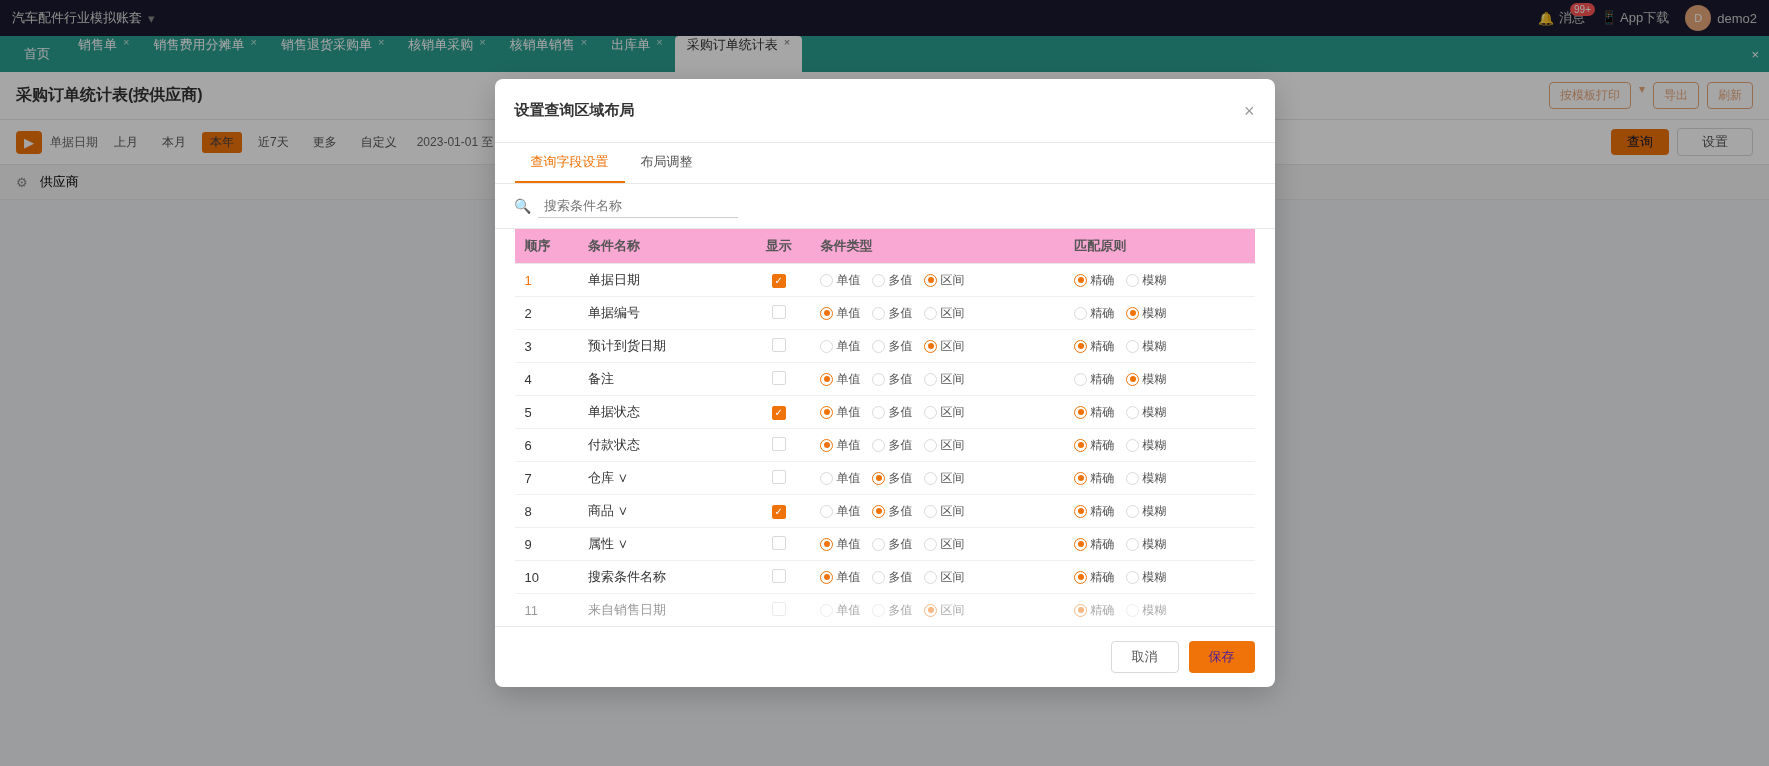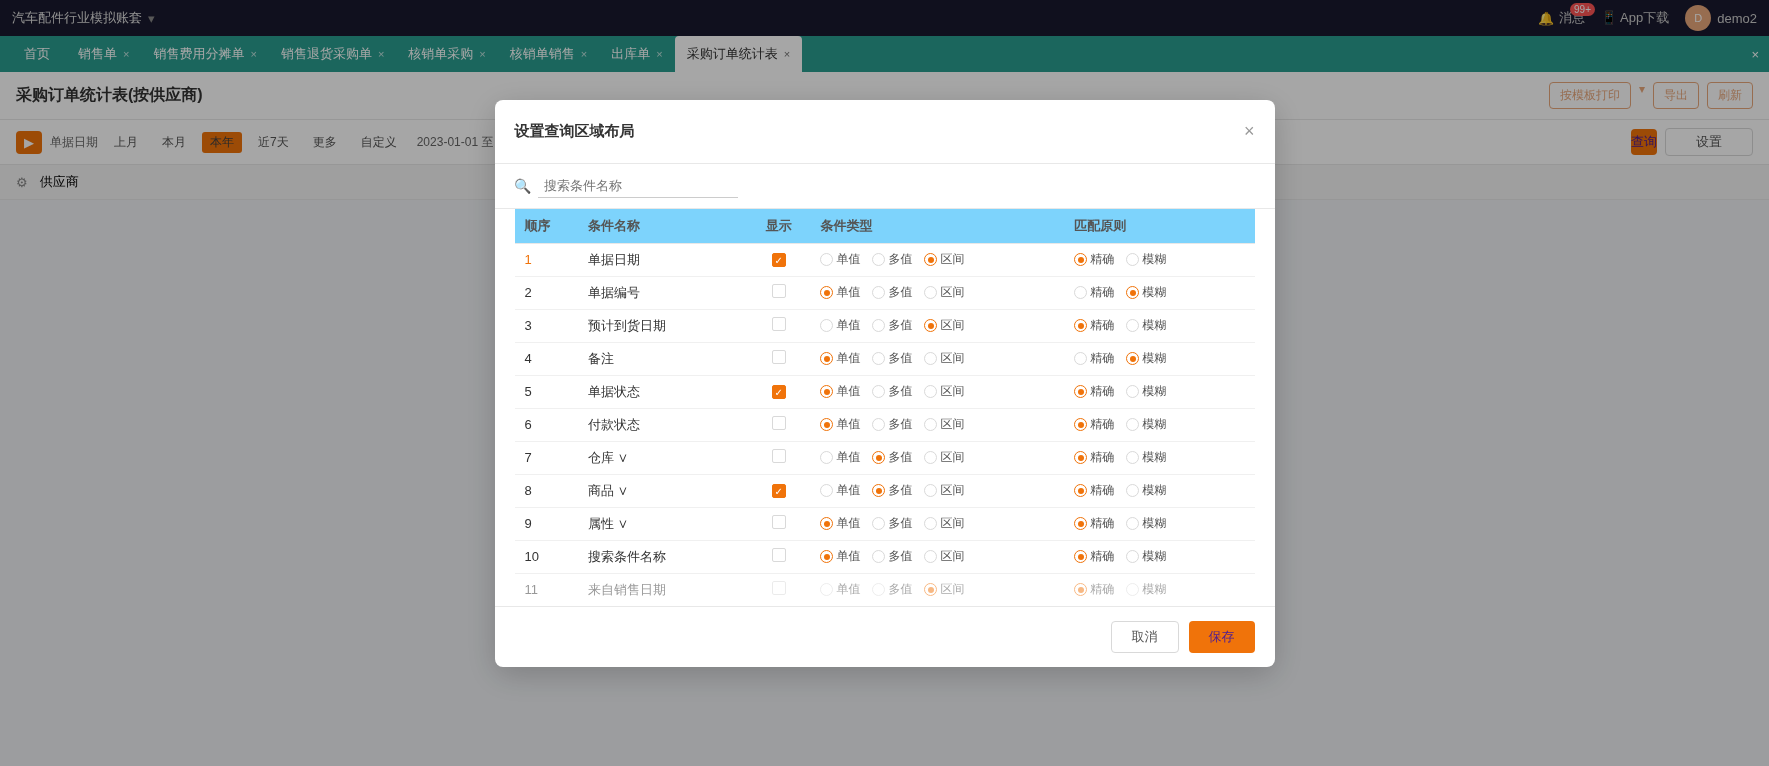--- a/index.html
+++ b/index.html
@@ -26,21 +26,21 @@
       background: #2a9d8f;
       height: 36px;
       display: flex;
       align-items: center;
       padding: 0 0 0 8px;
     }
     .tab-item {
       padding: 0 12px;
       height: 36px;
       display: flex;
-      align-items: center;
+      align-items: flex-start;
       color: #fff;
       font-size: 13px;
       cursor: pointer;
       white-space: nowrap;
     }
     .tab-item.active { background: #fff; color: #333; border-radius: 4px 4px 0 0; }
     .tab-item .close-x { margin-left: 6px; font-size: 11px; opacity: 0.7; }
     .tab-home { padding: 0 16px; color: #fff; font-size: 13px; height: 48px; display: flex; align-items: center; }
 
     
@@ -65,22 +65,22 @@
       border-bottom: 1px solid #e8e8e8;
       display: flex;
       align-items: center;
       gap: 8px;
     }
     .btn-toggle { background: #f0730a; color: #fff; border: none; padding: 4px 8px; border-radius: 4px; cursor: pointer; font-size: 13px; }
     .date-label { font-size: 12px; color: #666; }
     .date-btn { padding: 2px 8px; border: none; background: transparent; cursor: pointer; font-size: 12px; color: #555; border-radius: 3px; }
     .date-btn.active { background: #f0730a; color: #404040; border-radius: 3px; }
     .date-range { font-size: 12px; color: #666; margin-left: 4px; }
-    .btn-query { background: #f0730a; color: #4c1d95; border: none; padding: 4px 0; border-radius: 4px; cursor: pointer; font-size: 13px; margin-left: auto; }
-    .btn-settings { background: #fff; color: #555; border: 1px solid #d9d9d9; padding: 4px 30px; border-radius: 4px; cursor: pointer; font-size: 13px; }
+    .btn-query { background: #f0730a; color: #0f172a; border: none; padding: 4px 16px; border-radius: 4px; cursor: pointer; font-size: 13px; margin-left: auto; }
+    .btn-settings { background: #fff; color: #555; border: 1px solid #d9d9d9; padding: 4px 24px; border-radius: 4px; cursor: pointer; font-size: 13px; }
 
     
     .table-area {
       background: #fff;
       margin: 0;
       padding: 0;
     }
     .table-header-row {
       display: flex;
       align-items: center;
@@ -161,21 +161,21 @@
     .dialog-table-wrap {
       flex: 1;
       overflow-y: auto;
       padding: 0 20px;
     }
     .dialog-table {
       width: 100%;
       border-collapse: collapse;
     }
     .dialog-table thead th {
-      background: #7dd3fc;
+      background: #f9a8d4;
       padding: 8px 10px;
       text-align: left;
       font-size: 13px;
       color: #555;
       border-bottom: 1px solid #e8e8e8;
       font-weight: 600;
       position: sticky;
       top: 0;
     }
     .dialog-table tbody tr {
@@ -345,20 +345,28 @@
 </div>
 
 <div class="overlay">
   <div class="dialog">
 
     <div class="dialog-header">
       <span class="dialog-title">设置查询区域布局</span>
       <span class="dialog-close">×</span>
     </div>
 
+    <div class="dialog-tabs">
+      <div class="dialog-tab active">
+        <span>查询字段设置</span>
+      </div>
+      <div class="dialog-tab">
+        <span>布局调整</span>
+      </div>
+    </div>
 
     <div class="search-box">
       <span class="search-icon">🔍</span>
       <input type="text" style="border-top: none; border-right: none; border-left: none; border-image: initial; border-bottom: 1px solid rgb(204, 204, 204); outline: none; font-size: 13px; padding: 4px 6px; width: 200px; color: rgb(153, 153, 153);" placeholder="搜索条件名称">
     </div>
 
     <div class="dialog-table-wrap">
       <table class="dialog-table">
         <thead>
           <tr>

